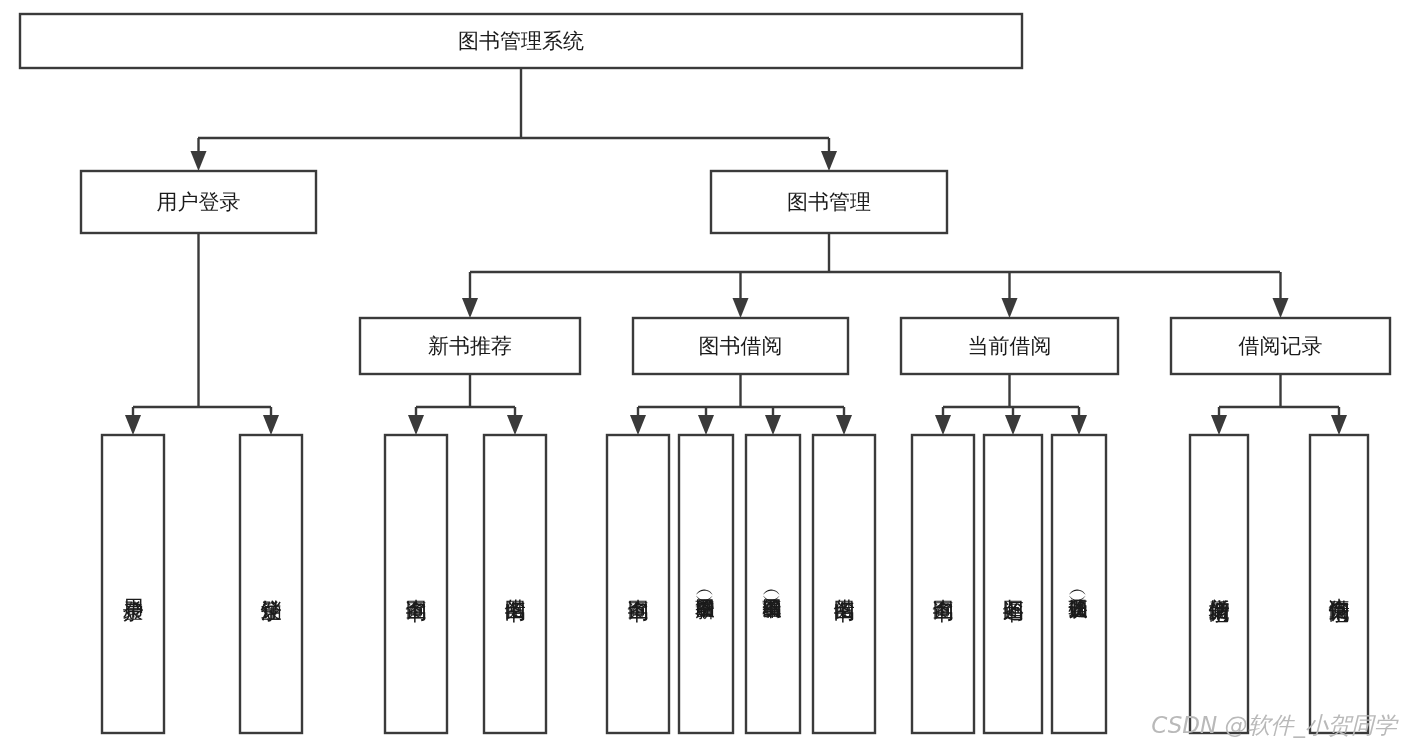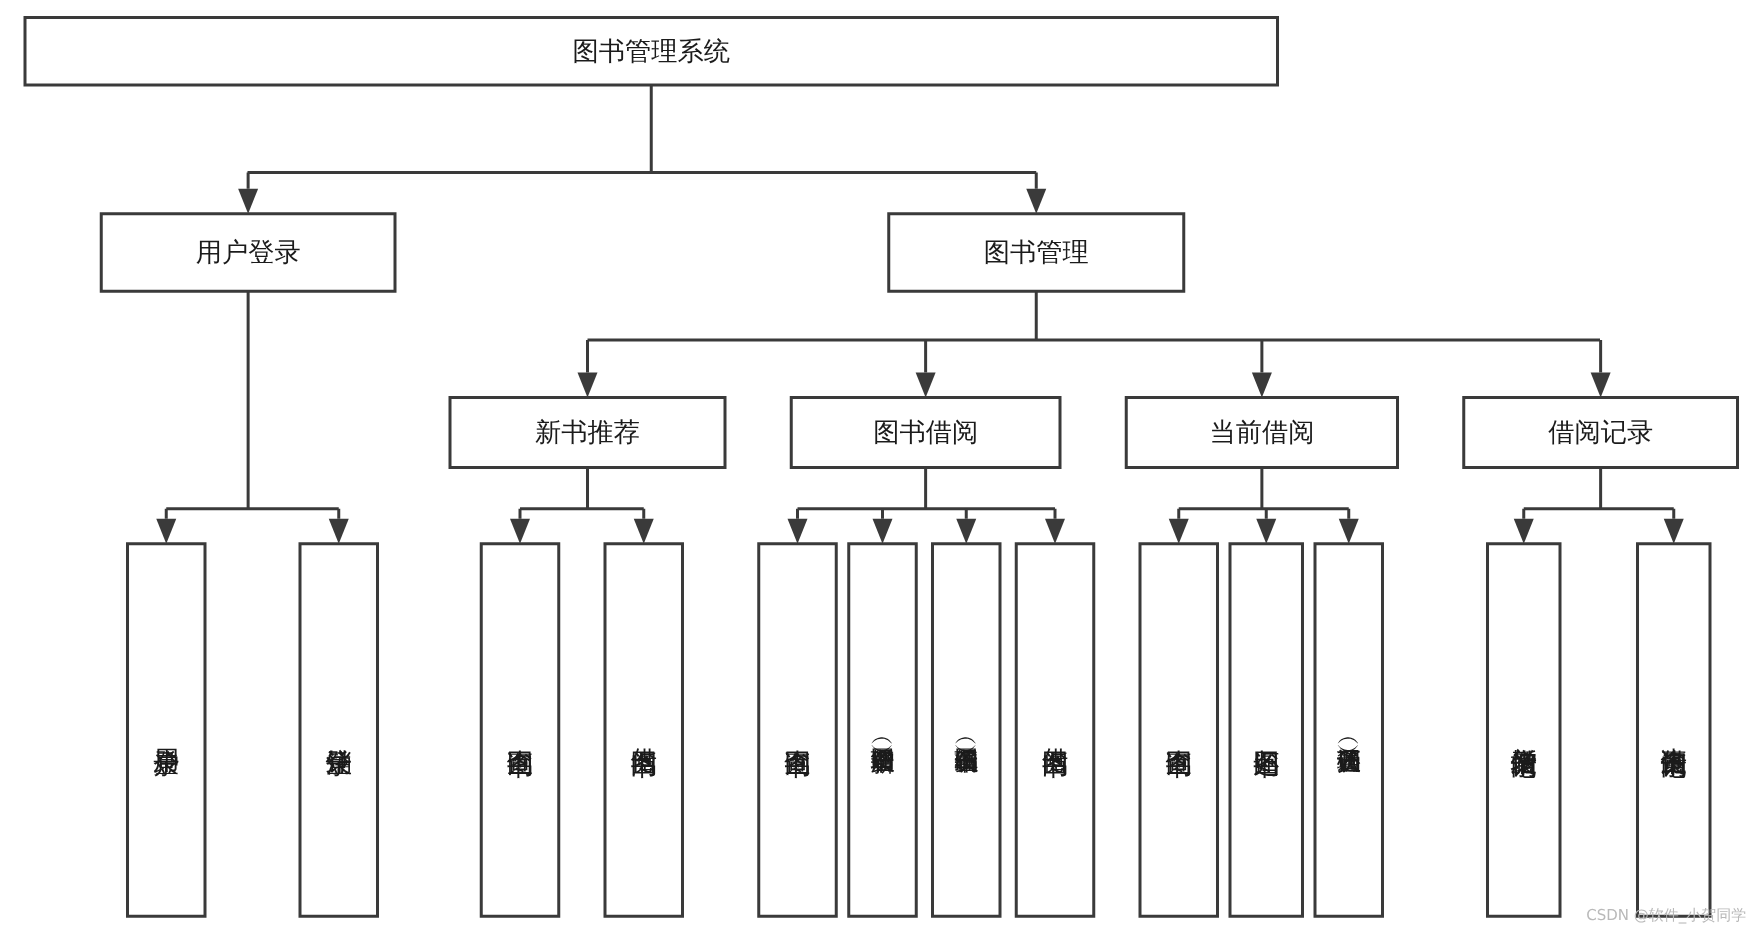--- a/index.html
+++ b/index.html
@@ -61,24 +61,25 @@
     align-items: center;
     justify-content: center;
     white-space: nowrap;
     user-select: none;
   }
   .watermark {
     position: absolute;
     right: 8px;
     bottom: 6px;
     font-family: "DejaVu Sans", "Liberation Sans", sans-serif;
-    font-size: 12px;
+    font-size: 23px;
     color: #b9b9b9;
     white-space: nowrap;
     user-select: none;
+    font-style: italic;
   }
 </style>
 </head>
 <body>
 
 <div id="diagram-root">
 
   <svg id="flow" viewBox="0 0 1405 747">
     <g id="connector-layer">
         <line x1="521" y1="68" x2="521" y2="138" class="conn"></line>

